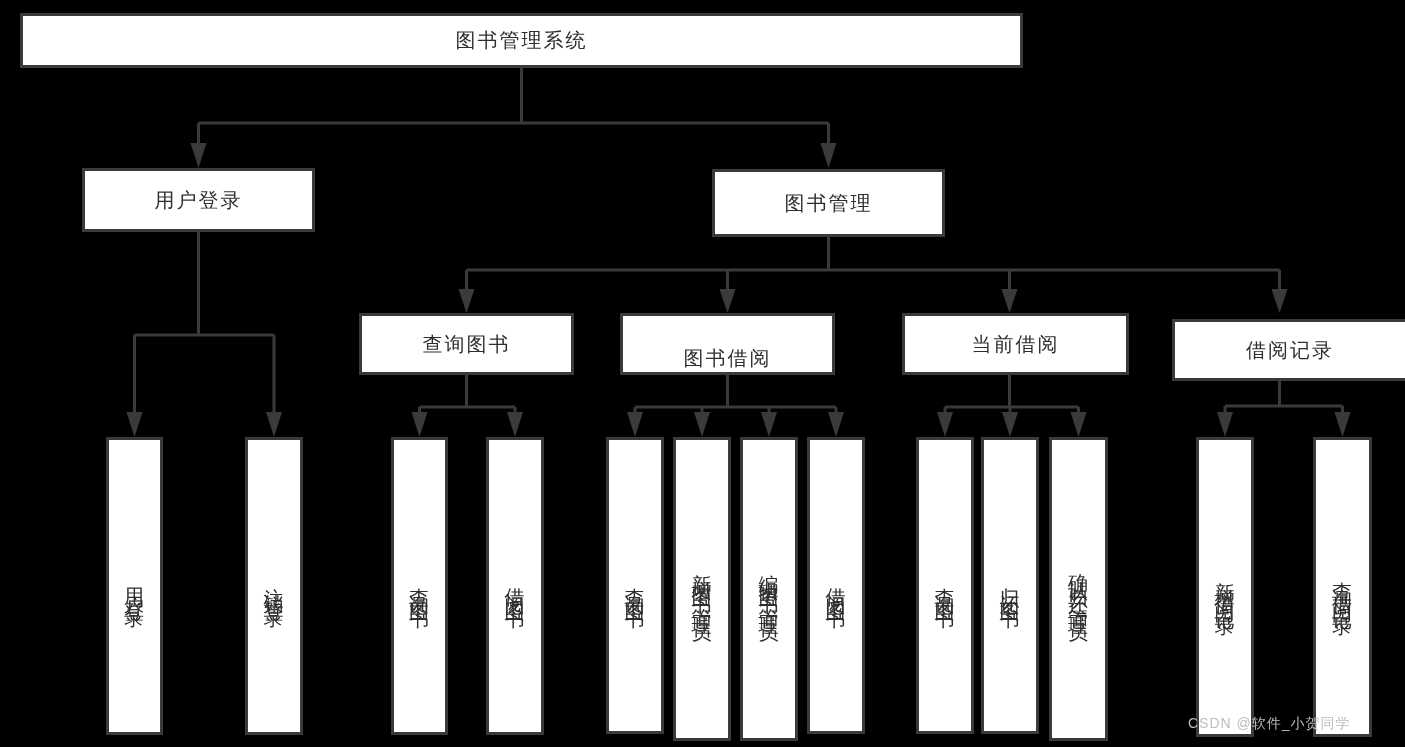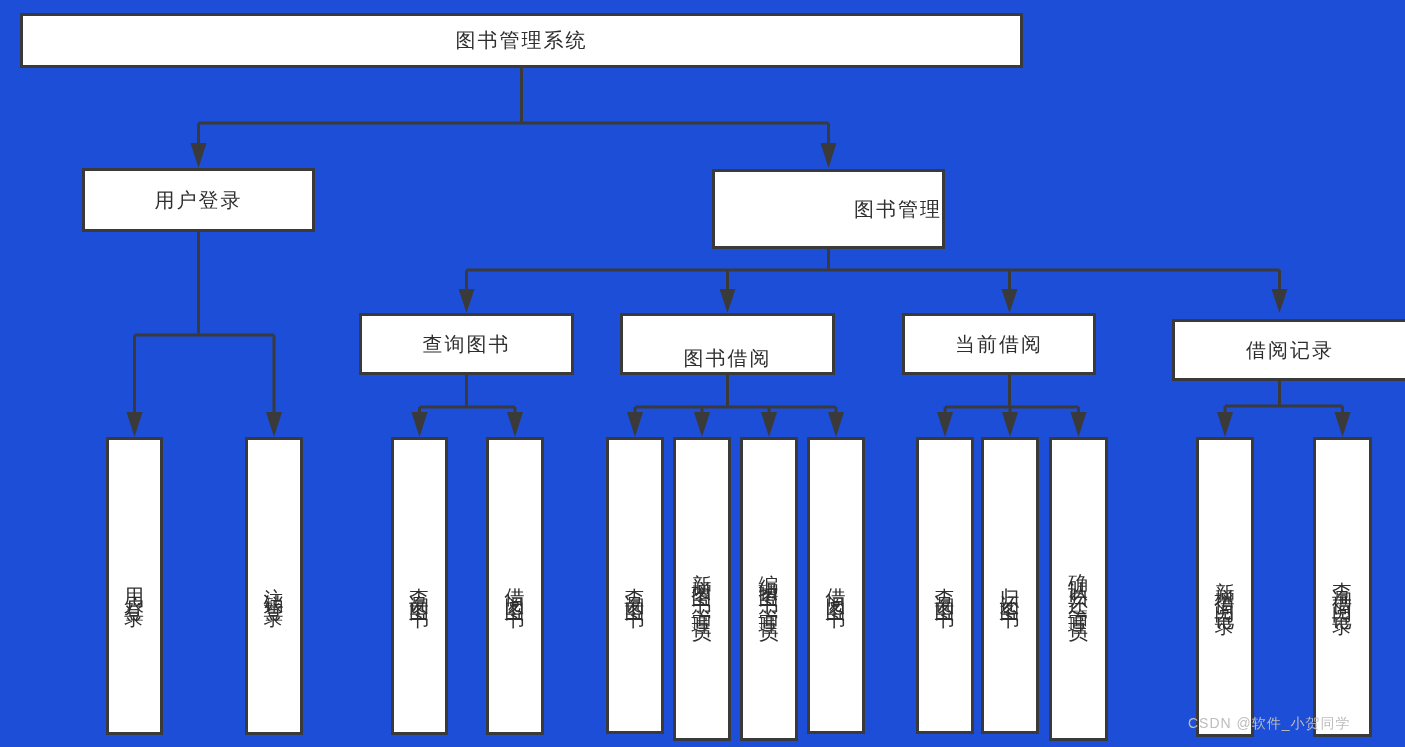--- a/index.html
+++ b/index.html
@@ -1,17 +1,17 @@
 <!DOCTYPE html>
 <html><head>
 <meta charset="utf-8">
 <style>
   html,body{margin:0;padding:0;background:#ffffff;}
   .canvas{
-    position:relative;width:1405px;height:747px;background:#1d4ed8;overflow:hidden;
+    position:relative;width:1405px;height:747px;background:#000000;overflow:hidden;
     font-family:"Liberation Sans","DejaVu Sans",sans-serif;color:#2e2e2e;
   }
   .wires{position:absolute;left:0;top:0;width:1405px;height:747px;}
   .wires path{stroke:#3a3a3a;stroke-width:3;fill:none;}
   .wires polygon{fill:#3a3a3a;stroke:none;}
   .node{
     position:absolute;box-sizing:border-box;background:#ffffff;
     border:3px solid #3a3a3a;display:flex;align-items:center;justify-content:center;
   }
   .hlabel{font-size:20px;letter-spacing:2px;white-space:nowrap;color:#2e2e2e;}
@@ -105,31 +105,31 @@
     </g>
   </svg>
 
   <div class="node" style="left:20px;top:13px;width:1003px;height:55px;">
     <span class="hlabel">图书管理系统</span>
   </div>
 
   <div class="node" style="left:82px;top:168px;width:233px;height:64px;">
     <span class="hlabel">用户登录</span>
   </div>
-  <div class="node" style="left:712px;top:169px;width:233px;height:80px;justify-content:flex-end;">
+  <div class="node" style="left:712px;top:169px;width:233px;height:68px;">
     <span class="hlabel">图书管理</span>
   </div>
 
   <div class="node" style="left:359px;top:313px;width:215px;height:62px;">
     <span class="hlabel">查询图书</span>
   </div>
   <div class="node" style="left:620px;top:313px;width:215px;height:62px;align-items:flex-end;">
     <span class="hlabel">图书借阅</span>
   </div>
-  <div class="node" style="left:902px;top:313px;width:194px;height:62px;">
+  <div class="node" style="left:902px;top:313px;width:227px;height:62px;">
     <span class="hlabel">当前借阅</span>
   </div>
   <div class="node" style="left:1172px;top:319px;width:236px;height:62px;">
     <span class="hlabel">借阅记录</span>
   </div>
 
   <div class="node" style="left:106px;top:437px;width:57px;height:298px;">
     <span class="vtext">用户登录</span>
   </div>
   <div class="node" style="left:245px;top:437px;width:58px;height:298px;">

